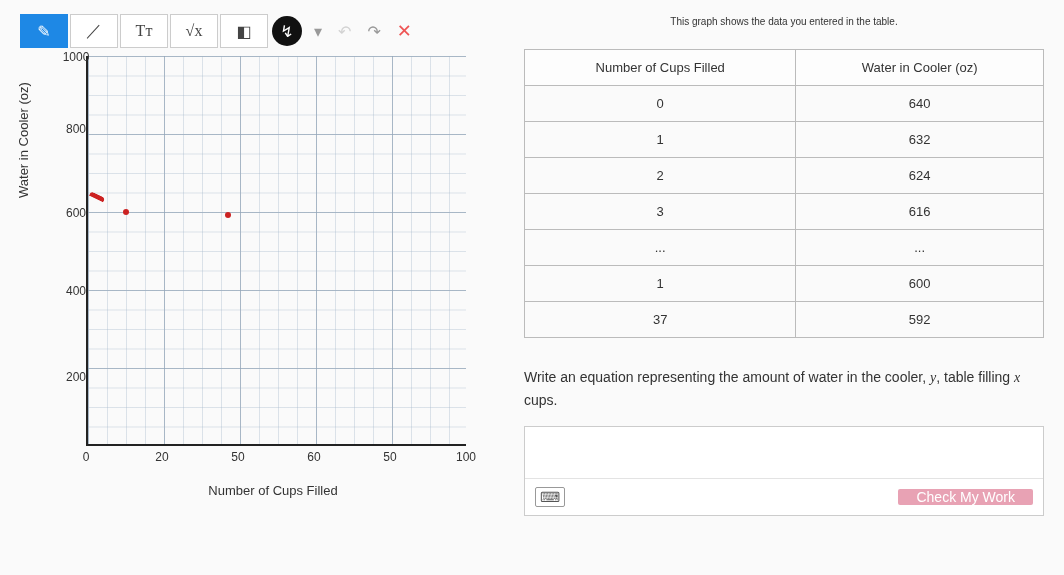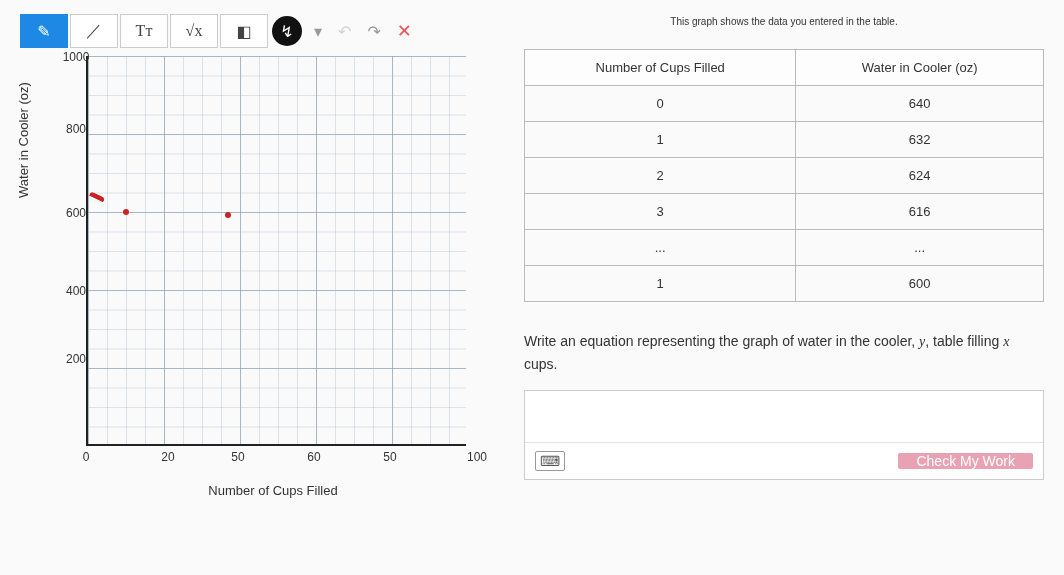--- a/index.html
+++ b/index.html
@@ -226,28 +226,28 @@
 
         <div class="stroke" style="left:0px; top:138px;"></div>
         <div class="point" style="left:38px; top:156px;"></div>
         <div class="point" style="left:140px; top:159px;"></div>
       </div>
 
       <div class="y-tick" style="top:-2px">1000</div>
       <div class="y-tick" style="top:70px">800</div>
       <div class="y-tick" style="top:154px">600</div>
       <div class="y-tick" style="top:232px">400</div>
-      <div class="y-tick" style="top:300px">200</div>
+      <div class="y-tick" style="top:318px">200</div>
 
       <div class="x-tick" style="left:66px">0</div>
-      <div class="x-tick" style="left:148px">20</div>
+      <div class="x-tick" style="left:142px">20</div>
       <div class="x-tick" style="left:218px">50</div>
       <div class="x-tick" style="left:294px">60</div>
       <div class="x-tick" style="left:370px">50</div>
-      <div class="x-tick" style="left:457px">100</div>
+      <div class="x-tick" style="left:446px">100</div>
     </div>
   </div>
 
   <div class="right-col">
     <div class="prompt-text">This graph shows the data you entered in the table.</div>
 
     <table class="data">
       <thead>
         <tr>
           <th>Number of Cups Filled</th>
@@ -272,25 +272,29 @@
             <td>616</td>
           </tr>
         <tr>
             <td>...</td>
             <td>...</td>
           </tr>
         <tr>
             <td>1</td>
             <td>600</td>
           </tr>
+        <tr>
+            <td>37</td>
+            <td>592</td>
+          </tr>
       </tbody>
     </table>
 
     <div class="instruction">
-      <span>Write an equation representing the graph of water in the cooler, </span><i>y</i><span>, table filling </span><i>x</i><span> cups.</span>
+      <span>Write an equation representing the amount of water in the cooler, </span><i>y</i><span>, table filling </span><i>x</i><span> cups.</span>
     </div>
 
     <div class="answer-box">
       <div class="answer-footer">
         <span class="kb-icon">⌨</span>
         <button class="check-btn">Check My Work</button>
       </div>
     </div>
   </div>
 

